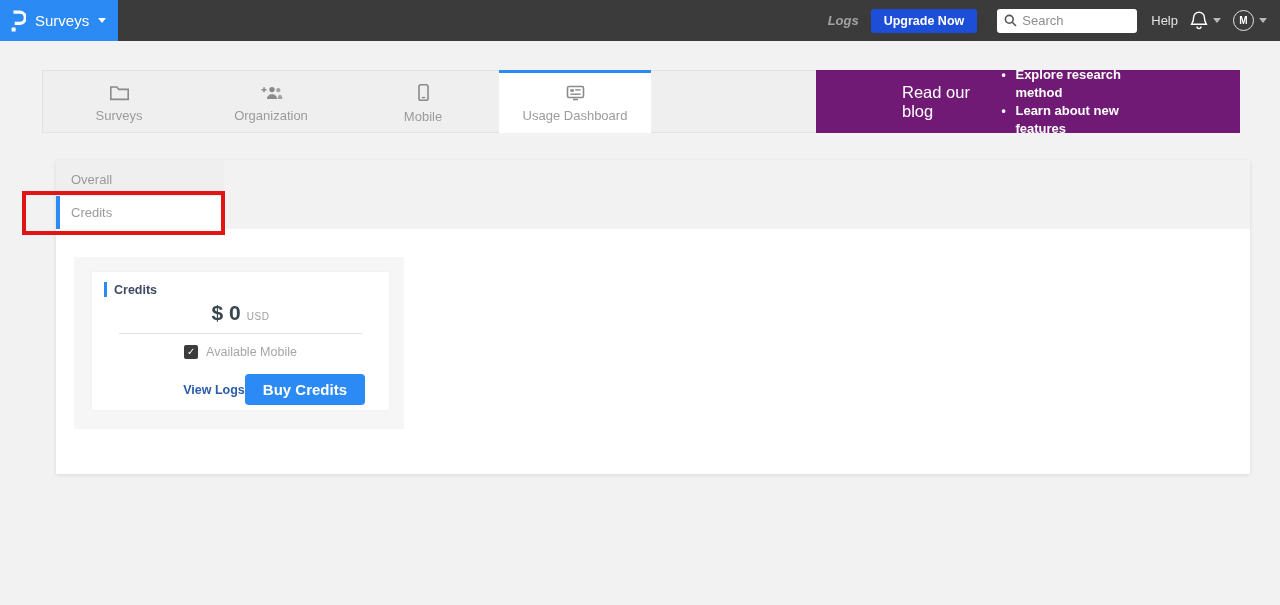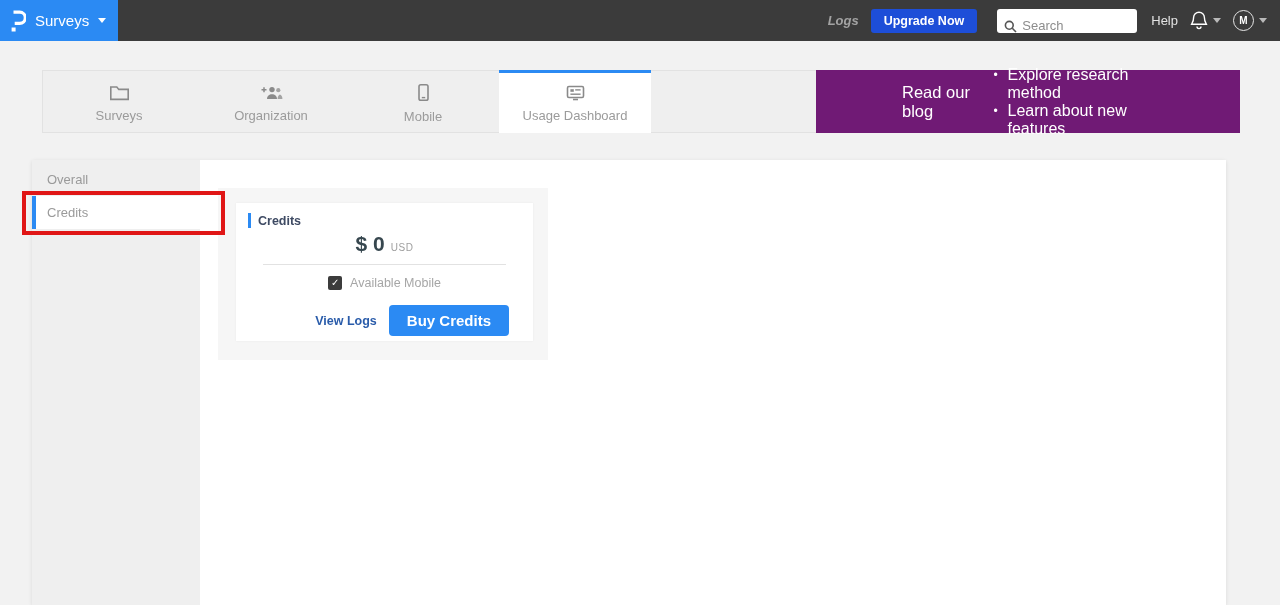--- a/index.html
+++ b/index.html
@@ -27,21 +27,21 @@
   .caret.gray { border-top-color:#b9b9b9; }
   .topbar-right { margin-left:auto; display:flex; align-items:center; padding-right:13px; }
   .admin-label { color:#a2a2a2; font-style:italic; font-size:13px; font-weight:bold; margin-right:12px; }
   .upgrade-btn {
     background:#1d4ed8; border:none; color:#fff; font-weight:bold;
     font-size:12.5px; padding:5px 13px; border-radius:3px; cursor:pointer;
     font-family:inherit; margin-right:20px;
   }
   .search-box {
     background:#fff; border-radius:3px; width:140px; height:24px;
-    display:flex; align-items:flex-end; padding:0 7px; gap:5px; margin-right:14px;
+    display:flex; align-items:center; padding:0 7px; gap:5px; margin-right:14px;
   }
   .search-box input {
     border:none; outline:none; width:100%; font-size:13px; color:#555;
     font-family:inherit; background:transparent;
   }
   .search-box input::placeholder { color:#8d8d8d; }
   .help-label { color:#e3e3e3; font-size:13px; margin-right:12px; cursor:pointer; }
   .bell-wrap { display:flex; align-items:center; gap:5px; margin-right:12px; cursor:pointer; }
   .avatar-wrap { display:flex; align-items:center; gap:5px; cursor:pointer; }
   .avatar {
@@ -60,26 +60,26 @@
     gap:7px; border-top:3px solid transparent; cursor:pointer;
   }
   .tab.active { background:#fff; border-top:3px solid #2b8af3; }
   .tab-label { font-size:13px; color:#9b9b9b; }
   .blog-panel {
     margin-left:auto; width:424px; height:63px; margin-top:-1px; margin-right:-1px;
     background:#701a75; display:flex; align-items:center; cursor:pointer;
   }
   .blog-title { color:#fff; font-size:16.5px; margin-left:86px; }
   .blog-bullets { margin-left:auto; margin-right:74px; list-style:none; }
-  .blog-bullets li { color:#fff; font-size:16px; line-height:18px; position:relative; padding-left:14px; }
+  .blog-bullets li { color:#fff; font-size:13px; line-height:18px; position:relative; padding-left:14px;font-weight:bold; }
   .blog-bullets li::before { content:"•"; position:absolute; left:0; top:0; font-size:12px; }
   
   .content-panel {
-    position:absolute; left:32px; top:160px; width:1194px; height:445px;
-    display:flex; box-shadow:0 1px 4px rgba(0,0,0,.10);
+    position:absolute; left:56px; top:160px; width:1194px; height:314px;
+    display:flex; box-shadow:0 1px 4px rgba(0,0,0,.10);flex-direction:column;
   }
   .sidebar { width:168px; background:#efefef; flex:none; padding-top:2px; }
   .side-item {
     height:34px; display:flex; align-items:center; padding-left:15px;
     font-size:13px; color:#9a9a9a; cursor:pointer;
   }
   .side-item.active { background:#fff; border-left:4px solid #2b8af3; padding-left:11px; height:33px; }
   .main-area { flex:1; background:#fff; position:relative; }
   .annotation-box {
     position:absolute; left:22px; top:191px; width:203px; height:44px;
@@ -100,21 +100,21 @@
   .amount-row { display:flex; align-items:baseline; justify-content:center; gap:6px; margin-top:4px; }
   .amount-value { font-size:21px; font-weight:bold; color:#37474f; }
   .amount-currency { font-size:10px; color:#9e9e9e; letter-spacing:.5px; }
   .card-divider { border:none; border-top:1px solid #e2e2e2; margin:8px 27px 0 27px; }
   .available-row { display:flex; align-items:center; justify-content:center; gap:8px; margin-top:11px; }
   .check-icon {
     width:14px; height:14px; background:#3c3c3c; border-radius:2px;
     color:#fff; font-size:10px; line-height:14px; text-align:center; cursor:pointer;
   }
   .available-label { font-size:12.5px; color:#a6a6a6; }
-  .actions-row { display:flex; align-items:center; justify-content:flex-end; gap:12px; margin-top:15px; padding-right:24px; }
+  .actions-row { display:flex; align-items:center; justify-content:flex-end; margin-top:15px; padding-right:24px; }
   .view-logs { font-size:12.5px; font-weight:bold; color:#2a5caa; cursor:pointer; }
   .buy-btn {
     background:#2b8af3; border:none; border-radius:4px; color:#fff;
     font-size:15px; font-weight:bold; padding:7px 18px; cursor:pointer; font-family:inherit;
   }
 </style>
 </head>
 <body>
 
 <div class="topbar">

